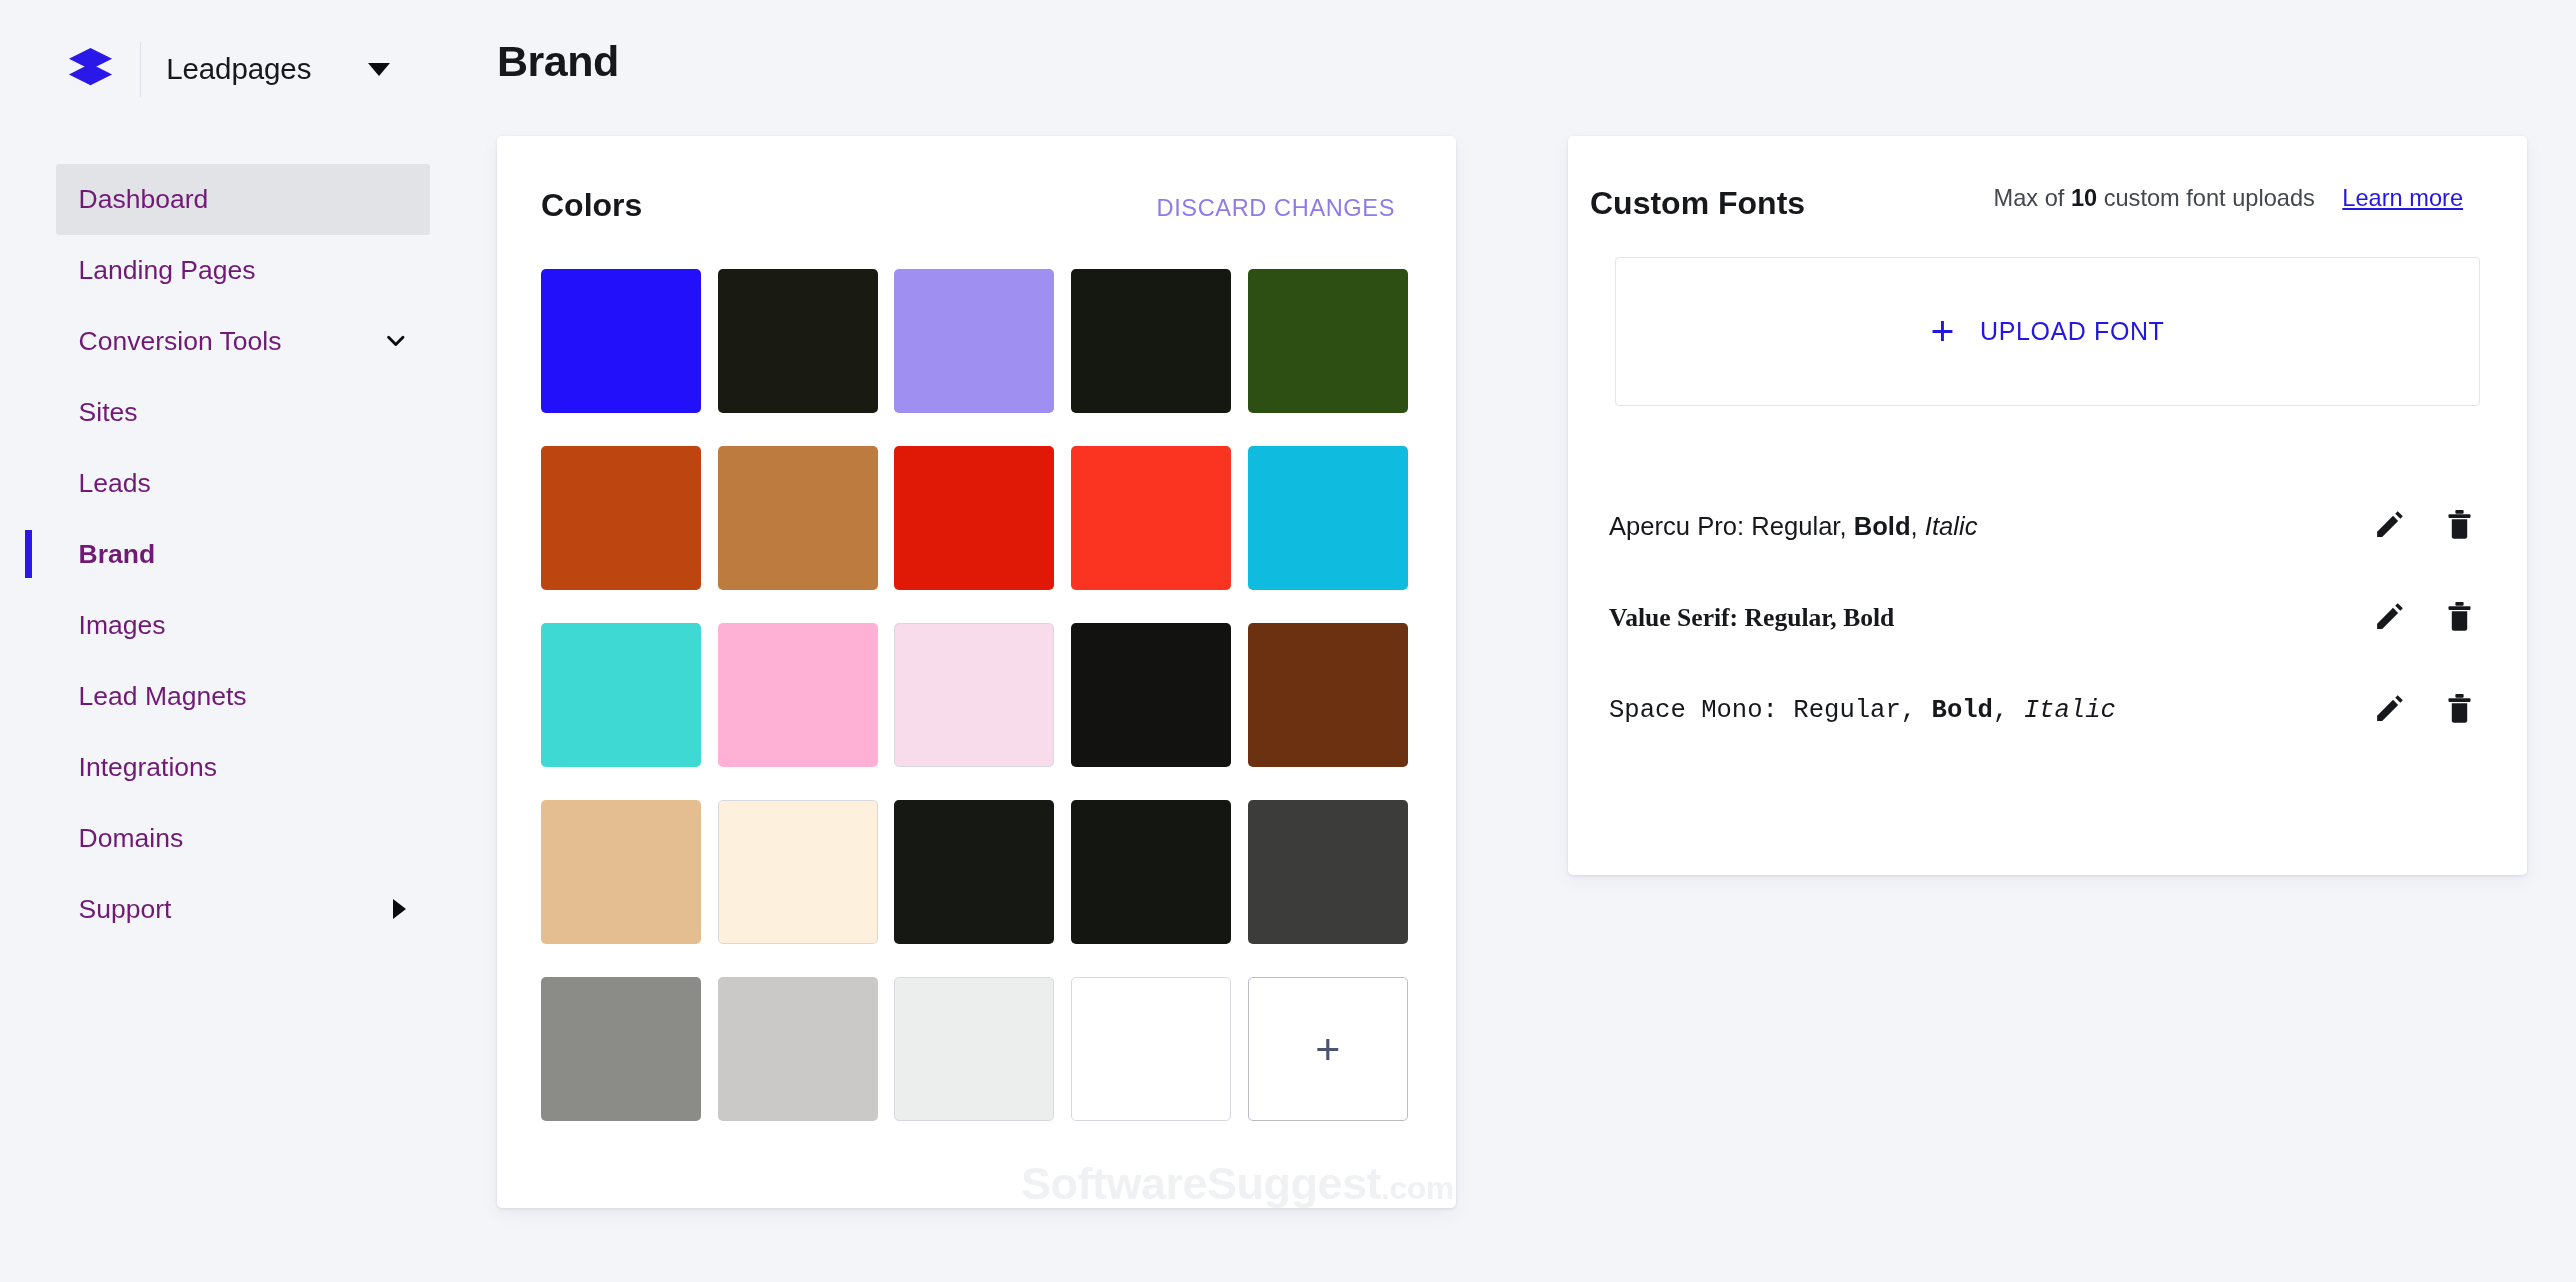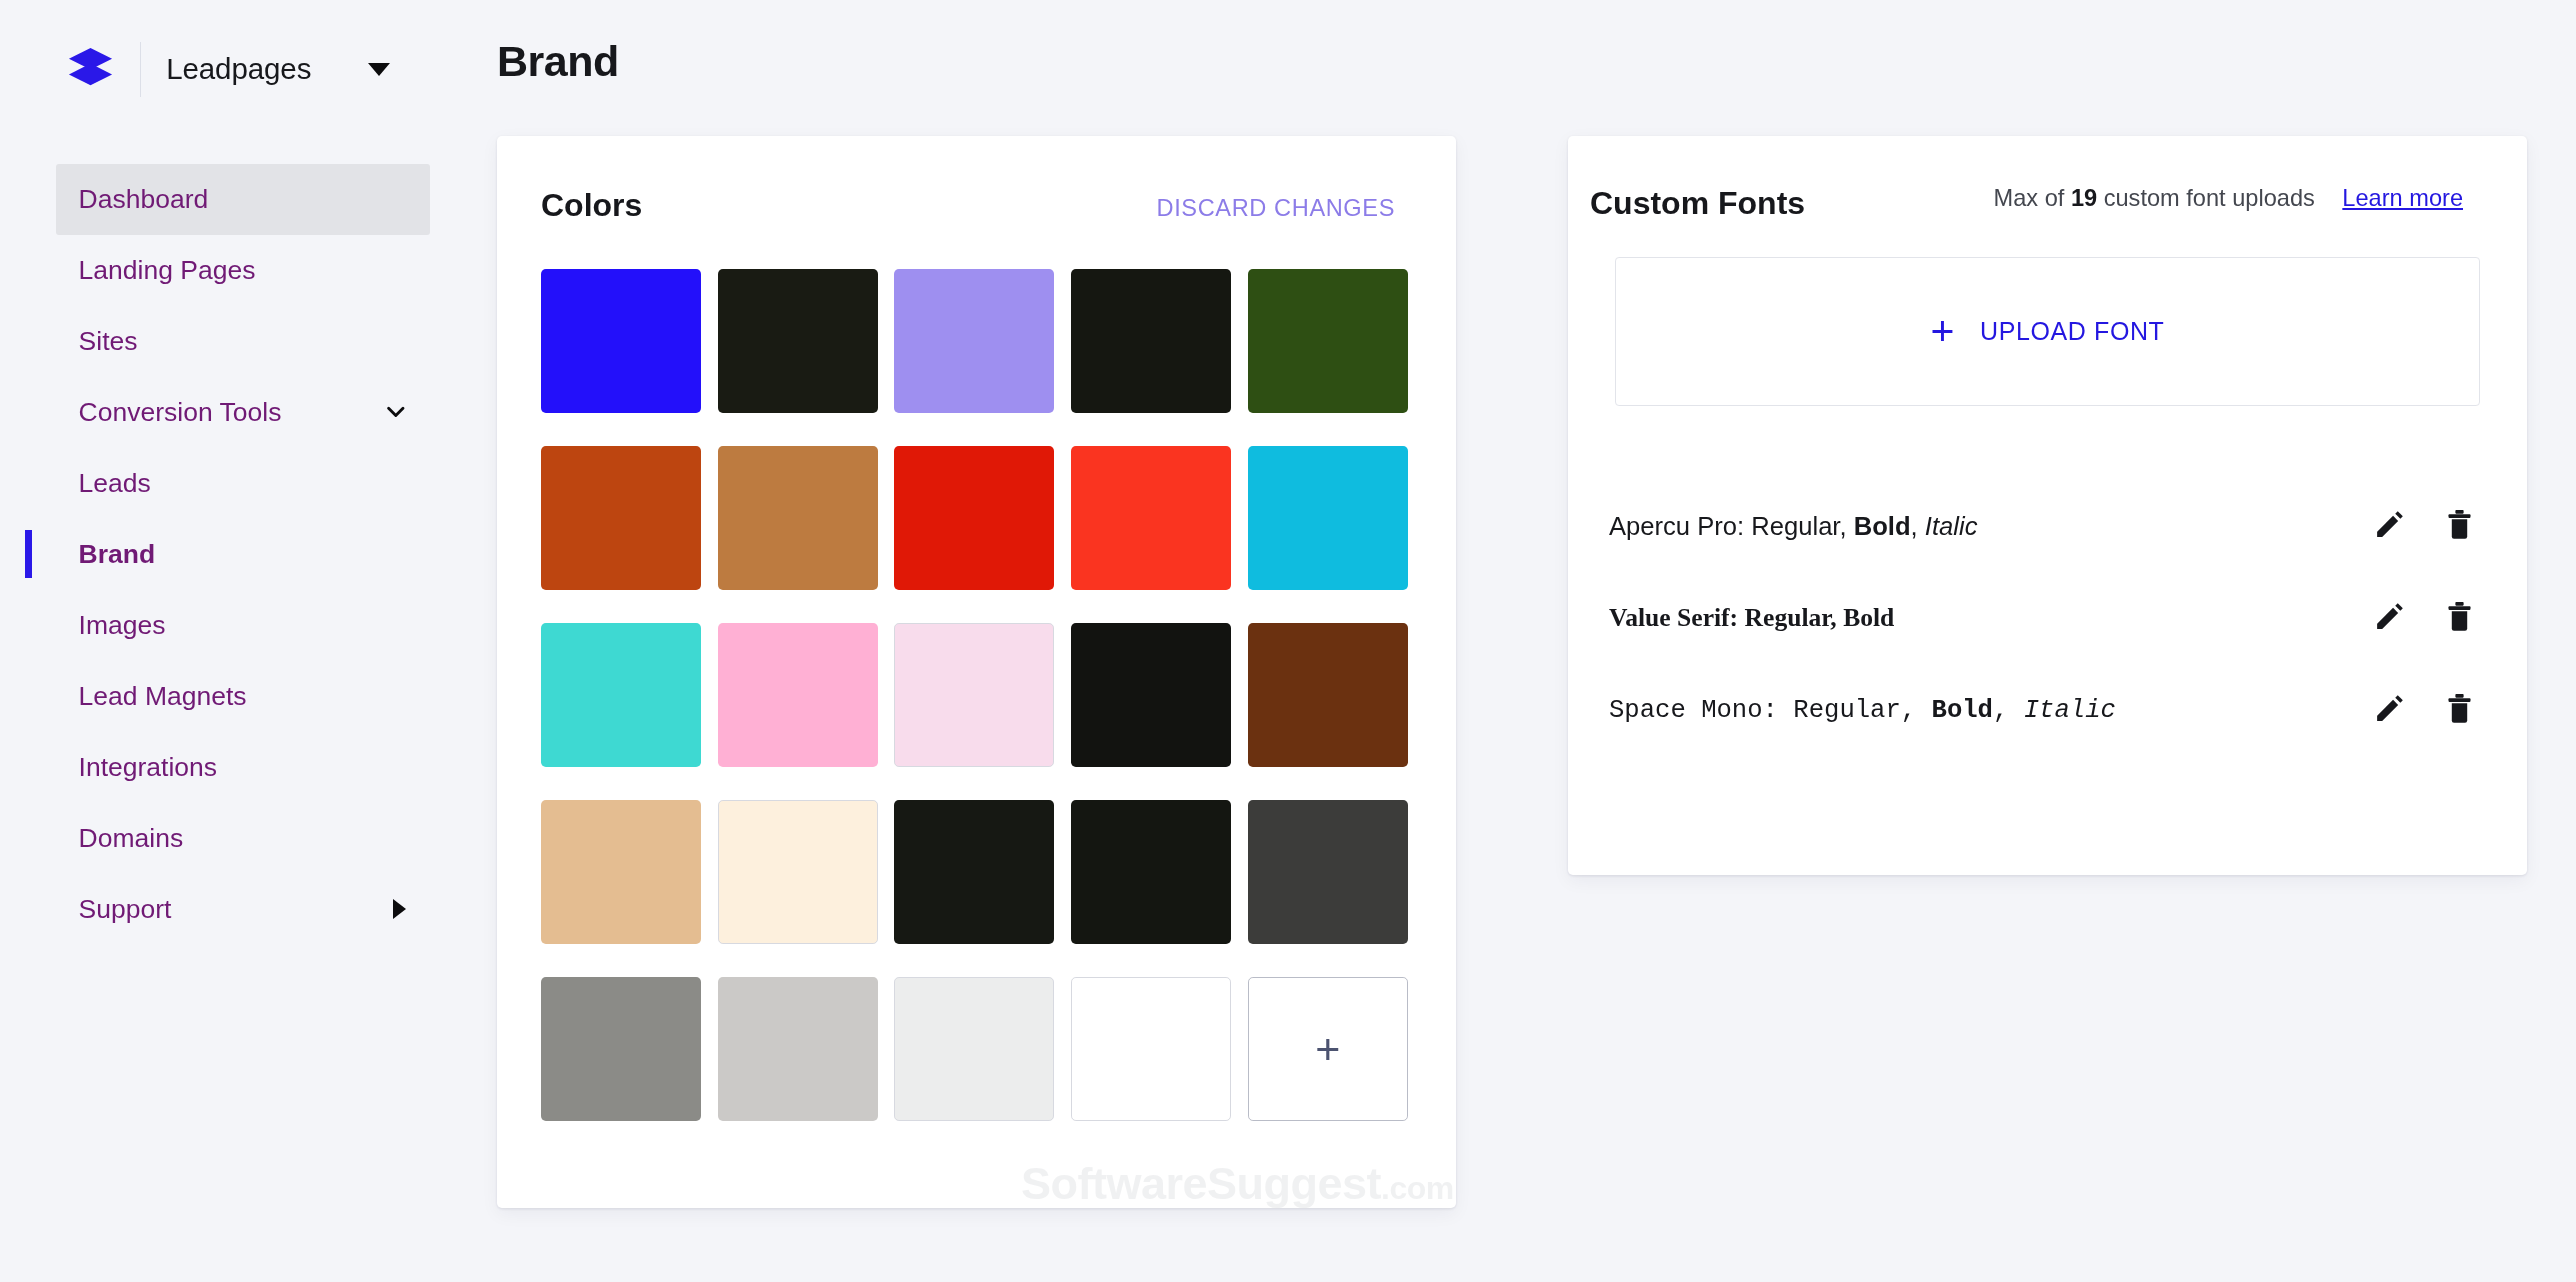--- a/index.html
+++ b/index.html
@@ -310,27 +310,27 @@
 <div class="page-title">Brand</div>
 
 <nav class="sidebar" id="sidebar-nav">
     <div class="nav-item active-hover">
       <span>Dashboard</span>
     </div>
     <div class="nav-item">
       <span>Landing Pages</span>
     </div>
     <div class="nav-item">
-      <span>Sites</span>
-    </div>
-    <div class="nav-item">
       <span>Conversion Tools</span>
       <svg class="chev-down" viewBox="0 0 24 24">
         <path d="M4 8 L12 16 L20 8" stroke="#0c0c0e" stroke-width="3.2" fill="none" stroke-linecap="round" stroke-linejoin="round"></path>
       </svg>
+    </div>
+    <div class="nav-item">
+      <span>Sites</span>
     </div>
     <div class="nav-item">
       <span>Leads</span>
     </div>
     <div class="nav-item current">
       <span>Brand</span>
     </div>
     <div class="nav-item">
       <span>Images</span>
     </div>
@@ -382,21 +382,21 @@
       <div class="swatch add-swatch">
         <span class="plus-glyph">+</span>
       </div>
     </div>
 </section>
 
 <section class="card" id="fonts-card">
   <div class="fonts-head">
     <div class="card-title">Custom Fonts</div>
     <div class="fonts-meta">
-      <span>Max of </span><b>19</b><span> custom font uploads</span>
+      <span>Max of </span><b>10</b><span> custom font uploads</span>
     </div>
     <a class="learn-more" href="#">Learn more</a>
   </div>
 
   <div class="upload-box">
     <span class="upload-plus">+</span>
     <span class="upload-label">UPLOAD FONT</span>
   </div>
 
   <div id="font-list">

